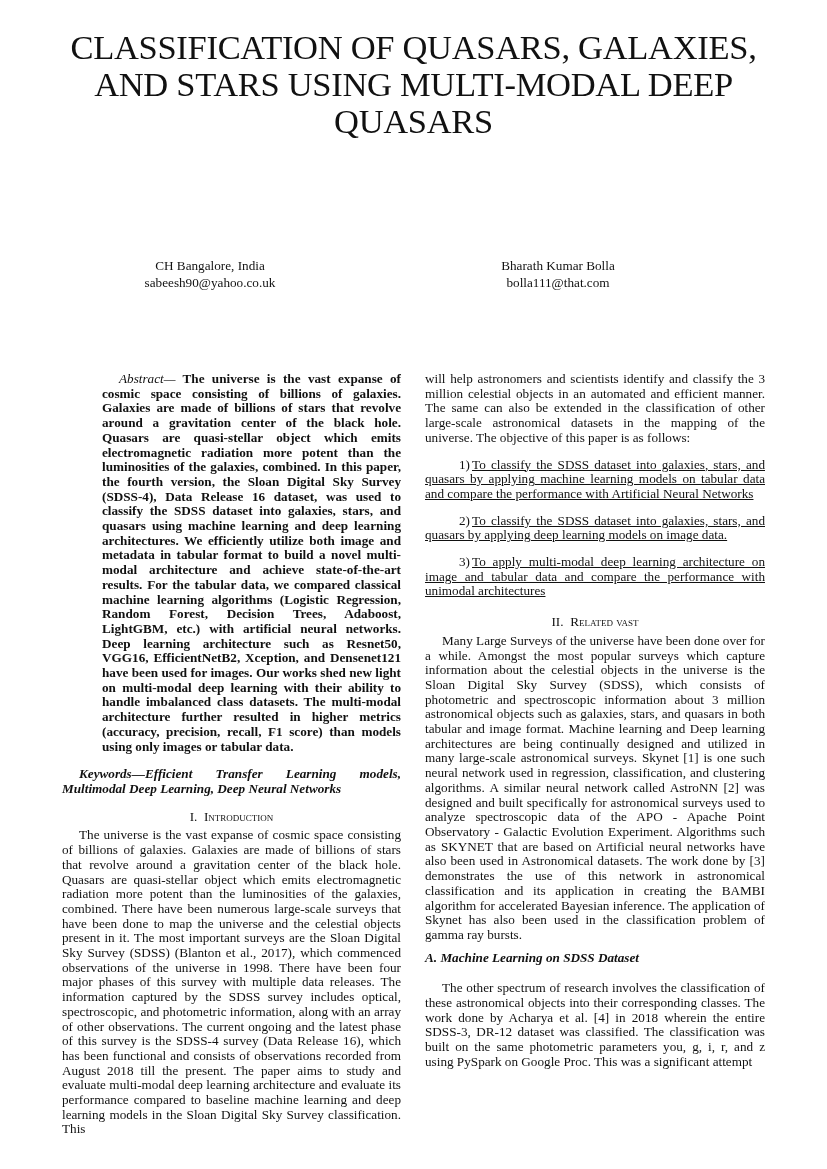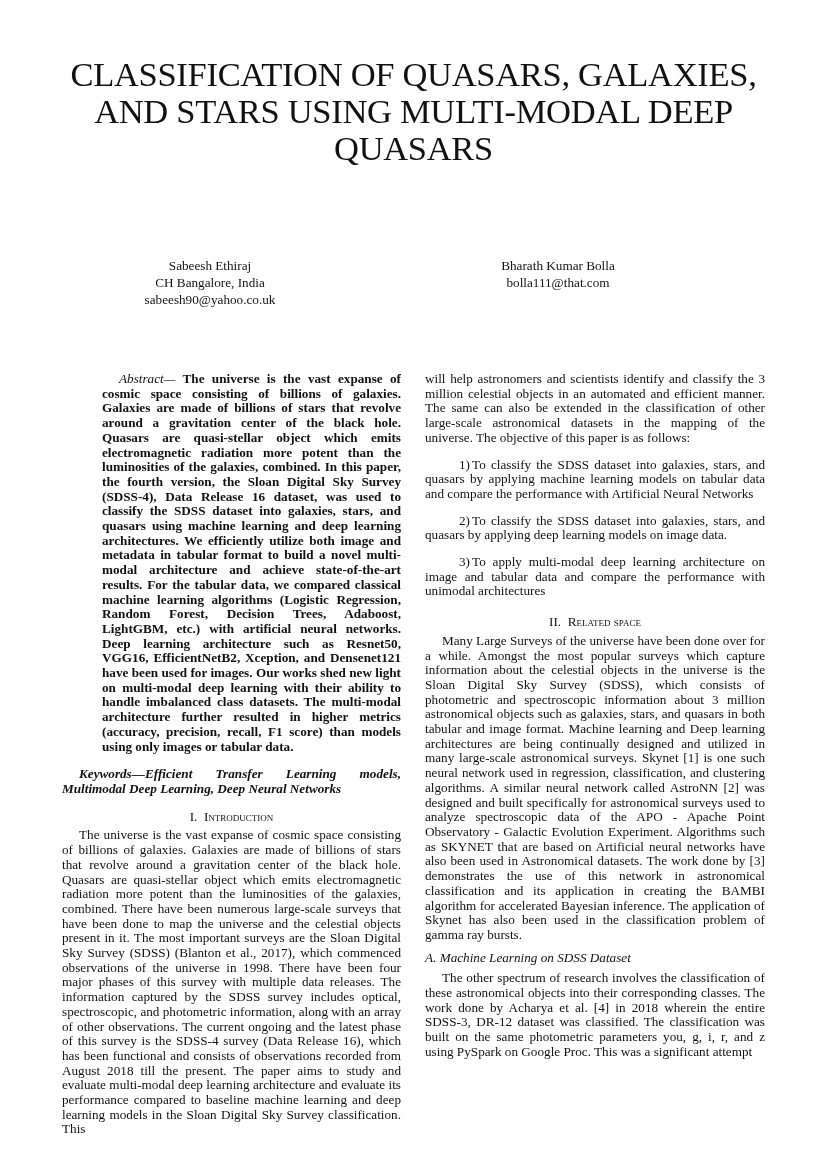--- a/index.html
+++ b/index.html
@@ -1,50 +1,49 @@
 <!DOCTYPE html>
 <html><head>
 <meta charset="utf-8">
 <style>
   html, body { margin:0; padding:0; background:#ffffff; }
   body { width:827px; height:1169px; position:relative; overflow:hidden;
          font-family:"Liberation Serif", "DejaVu Serif", serif; color:#111; }
-  .title { position:absolute; left:40px; top:56px; width:747px; text-align:center;
+  .title { position:absolute; left:40px; top:29px; width:747px; text-align:center;
            font-size:34.5px; line-height:37px; letter-spacing:-0.3px; }
   .title div { white-space:nowrap; }
   .author { position:absolute; top:257px; width:260px; text-align:center;
             font-size:13.2px; line-height:17px; }
   .author div { white-space:nowrap; }
   .a1 { left:80px; } .a2 { left:428px; }
   .col { position:absolute; top:372px; font-size:13.2px; line-height:14.7px; }
   .left { left:62px; width:339px; }
   .right { left:425px; width:340px; }
   p { margin:0; text-align:justify; }
   .ind { text-indent:17px; }
   .abstract { font-weight:bold;margin-left:40px; }
   .abstract .lbl { font-style:italic; font-weight:normal; }
   .keywords { margin-top:13px; font-weight:bold; font-style:italic; }
   .heading { text-align:center; margin:13px 0 4px 0; font-size:13.2px; }
   .heading .sc { font-variant:small-caps; }
   .list-item { margin-top:12px; }
   .list-item .num { display:inline-block; width:30px; }
-  .list-item { text-indent:17px; }
-  .subhead { font-style:italic; margin:8px 0 6px 0; }
+  .list-item { text-indent:17px;text-decoration:underline; }
+  .subhead { font-style:italic; margin:8px 0 16px 0;font-weight:bold; }
 </style>
 </head>
 <body>
 
 <div class="title">
   <div>CLASSIFICATION OF QUASARS, GALAXIES,</div>
   <div>AND STARS USING MULTI-MODAL DEEP</div>
   <div>QUASARS</div>
 </div>
 
 <div class="author a1">
-  <div>Sabeesh Ethiraj</div>
   <div>CH Bangalore, India</div>
   <div>sabeesh90@yahoo.co.uk</div>
 </div>
 <div class="author a2">
   <div>Bharath Kumar Bolla</div>
   <div>bolla111@that.com</div>
 </div>
 
 <div class="col left">
   <p class="abstract ind"><span class="lbl">Abstract—</span><span> The universe is the vast expanse of cosmic space consisting of billions of galaxies. Galaxies are made of billions of stars that revolve around a gravitation center of the black hole. Quasars are quasi-stellar object which emits electromagnetic radiation more potent than the luminosities of the galaxies, combined. In this paper, the fourth version, the Sloan Digital Sky Survey (SDSS-4), Data Release 16 dataset, was used to classify the SDSS dataset into galaxies, stars, and quasars using machine learning and deep learning architectures. We efficiently utilize both image and metadata in tabular format to build a novel multi-modal architecture and achieve state-of-the-art results. For the tabular data, we compared classical machine learning algorithms (Logistic Regression, Random Forest, Decision Trees, Adaboost, LightGBM, etc.) with artificial neural networks. Deep learning architecture such as Resnet50, VGG16, EfficientNetB2, Xception, and Densenet121 have been used for images. Our works shed new light on multi-modal deep learning with their ability to handle imbalanced class datasets. The multi-modal architecture further resulted in higher metrics (accuracy, precision, recall, F1 score) than models using only images or tabular data.</span></p>
@@ -56,18 +55,18 @@
   <p class="ind">The universe is the vast expanse of cosmic space consisting of billions of galaxies. Galaxies are made of billions of stars that revolve around a gravitation center of the black hole. Quasars are quasi-stellar object which emits electromagnetic radiation more potent than the luminosities of the galaxies, combined. There have been numerous large-scale surveys that have been done to map the universe and the celestial objects present in it. The most important surveys are the Sloan Digital Sky Survey (SDSS) (Blanton et al., 2017), which commenced observations of the universe in 1998. There have been four major phases of this survey with multiple data releases. The information captured by the SDSS survey includes optical, spectroscopic, and photometric information, along with an array of other observations. The current ongoing and the latest phase of this survey is the SDSS-4 survey (Data Release 16), which has been functional and consists of observations recorded from August 2018 till the present. The paper aims to study and evaluate multi-modal deep learning architecture and evaluate its performance compared to baseline machine learning and deep learning models in the Sloan Digital Sky Survey classification. This</p>
 </div>
 
 <div class="col right">
   <p>will help astronomers and scientists identify and classify the 3 million celestial objects in an automated and efficient manner. The same can also be extended in the classification of other large-scale astronomical datasets in the mapping of the universe. The objective of this paper is as follows:</p>
   <p class="list-item"><span class="num">1)</span><span>To classify the SDSS dataset into galaxies, stars, and quasars by applying machine learning models on tabular data and compare the performance with Artificial Neural Networks</span></p>
   <p class="list-item"><span class="num">2)</span><span>To classify the SDSS dataset into galaxies, stars, and quasars by applying deep learning models on image data.</span></p>
   <p class="list-item"><span class="num">3)</span><span>To apply multi-modal deep learning architecture on image and tabular data and compare the performance with unimodal architectures</span></p>
   <div class="heading" style="margin-top:16px;">
     <span>II.</span>&nbsp;
-    <span class="sc">Related space</span>
+    <span class="sc">Related vast</span>
   </div>
   <p class="ind">Many Large Surveys of the universe have been done over for a while. Amongst the most popular surveys which capture information about the celestial objects in the universe is the Sloan Digital Sky Survey (SDSS), which consists of photometric and spectroscopic information about 3 million astronomical objects such as galaxies, stars, and quasars in both tabular and image format. Machine learning and Deep learning architectures are being continually designed and utilized in many large-scale astronomical surveys. Skynet [1] is one such neural network used in regression, classification, and clustering algorithms. A similar neural network called AstroNN [2] was designed and built specifically for astronomical surveys used to analyze spectroscopic data of the APO - Apache Point Observatory - Galactic Evolution Experiment. Algorithms such as SKYNET that are based on Artificial neural networks have also been used in Astronomical datasets. The work done by [3] demonstrates the use of this network in astronomical classification and its application in creating the BAMBI algorithm for accelerated Bayesian inference. The application of Skynet has also been used in the classification problem of gamma ray bursts.</p>
   <div class="subhead">A.  Machine Learning on SDSS Dataset</div>
   <p class="ind">The other spectrum of research involves the classification of these astronomical objects into their corresponding classes. The work done by Acharya et al. [4] in 2018 wherein the entire SDSS-3, DR-12 dataset was classified. The classification was built on the same photometric parameters you, g, i, r, and z using PySpark on Google Proc. This was a significant attempt</p>
 </div>
 
 </body></html>

